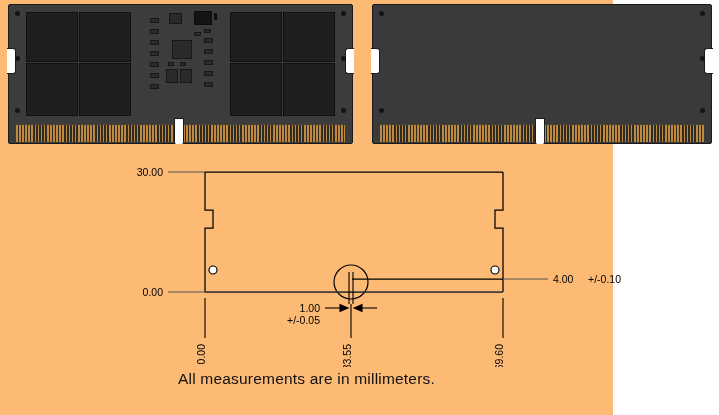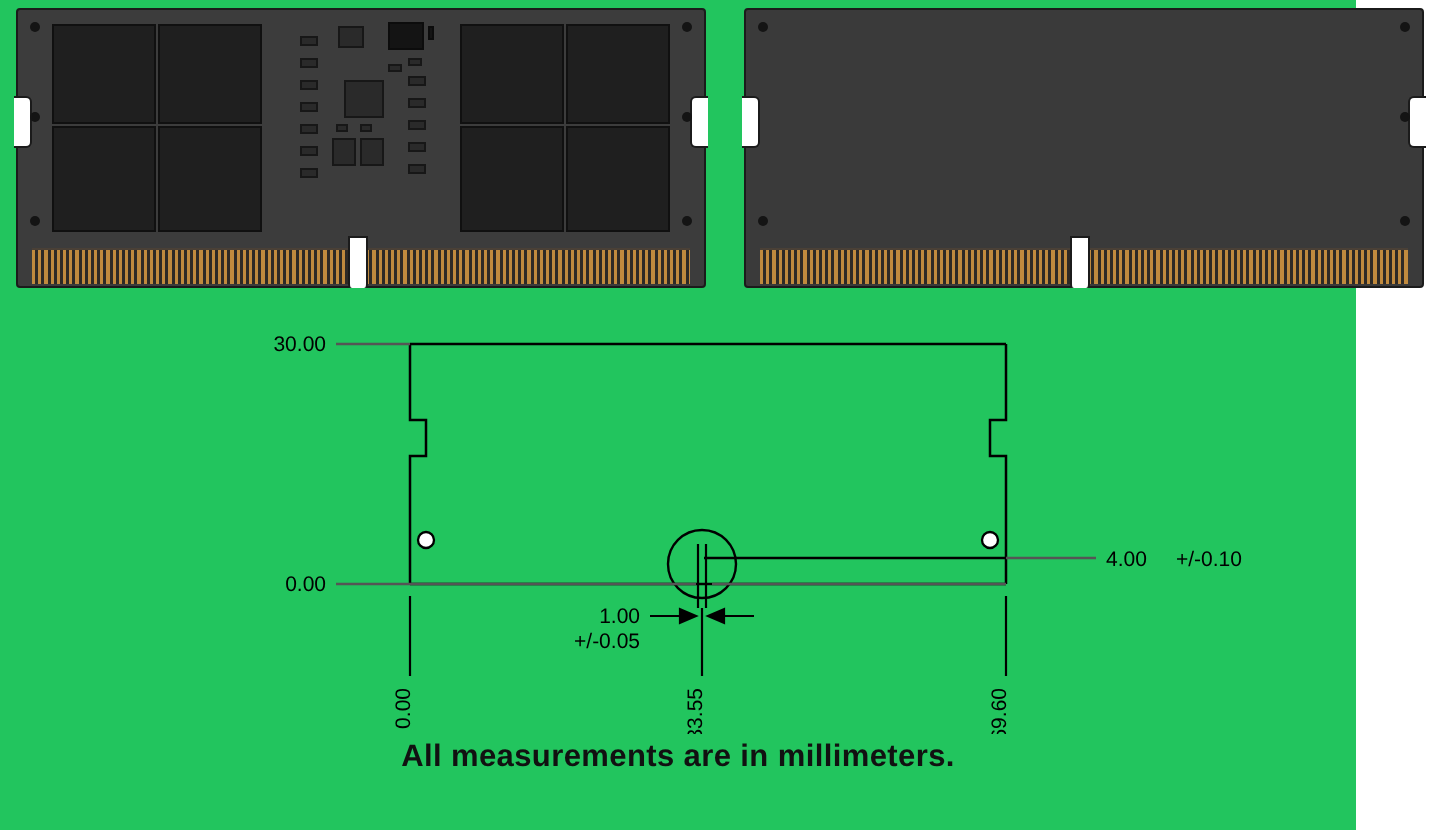--- a/index.html
+++ b/index.html
@@ -3,21 +3,21 @@
 <meta charset="utf-8">
 <style>
   * { box-sizing: border-box; }
   html, body {
     margin: 0; padding: 0;
     width: 719px; height: 415px;
     background: #ffffff;
     font-family: "Liberation Sans", sans-serif;
     overflow: hidden;
   }
-  #page { position: relative; width: 678px; height: 415px; background:#22c55e; }
+  #page { position: relative; width: 613px; height: 415px; background:#fdba74; }
 
   
   .module-view { position: absolute; top: 4px; }
   #module-front { left: 8px;  width: 345px; height: 140px; }
   #module-back  { left: 372px; width: 340px; height: 140px; }
 
   .pcb {
     position: absolute; inset: 0;
     background: #3c3c3c;
     border: 1.4px solid #1b1b1b;
@@ -81,21 +81,20 @@
     font-family: "Liberation Sans", sans-serif;
     font-size: 10.5px;
     fill: #000;
   }
   .dimtext.rot { font-size: 10.5px; }
 
   
   #captions {
     position: absolute; left: 0; right: 0; top: 370px;
     text-align: center;
-    font-weight: bold;
   }
   #cap-main {
     font-size: 15.5px; color: #111; letter-spacing: .2px;
   }
   #cap-sub {
     font-size: 11.2px; color: #111; margin-top: 3px; letter-spacing: .1px;
   }
 </style>
 </head>
 <body>

